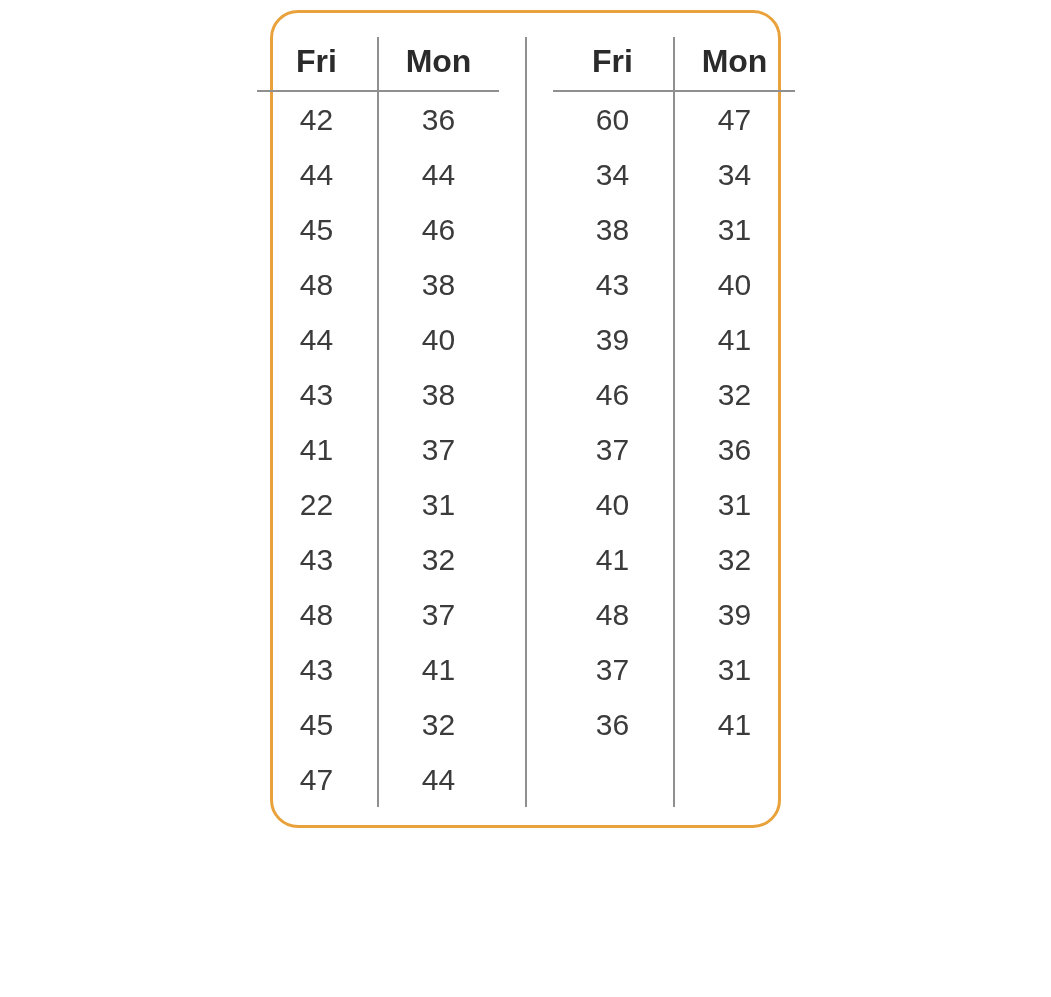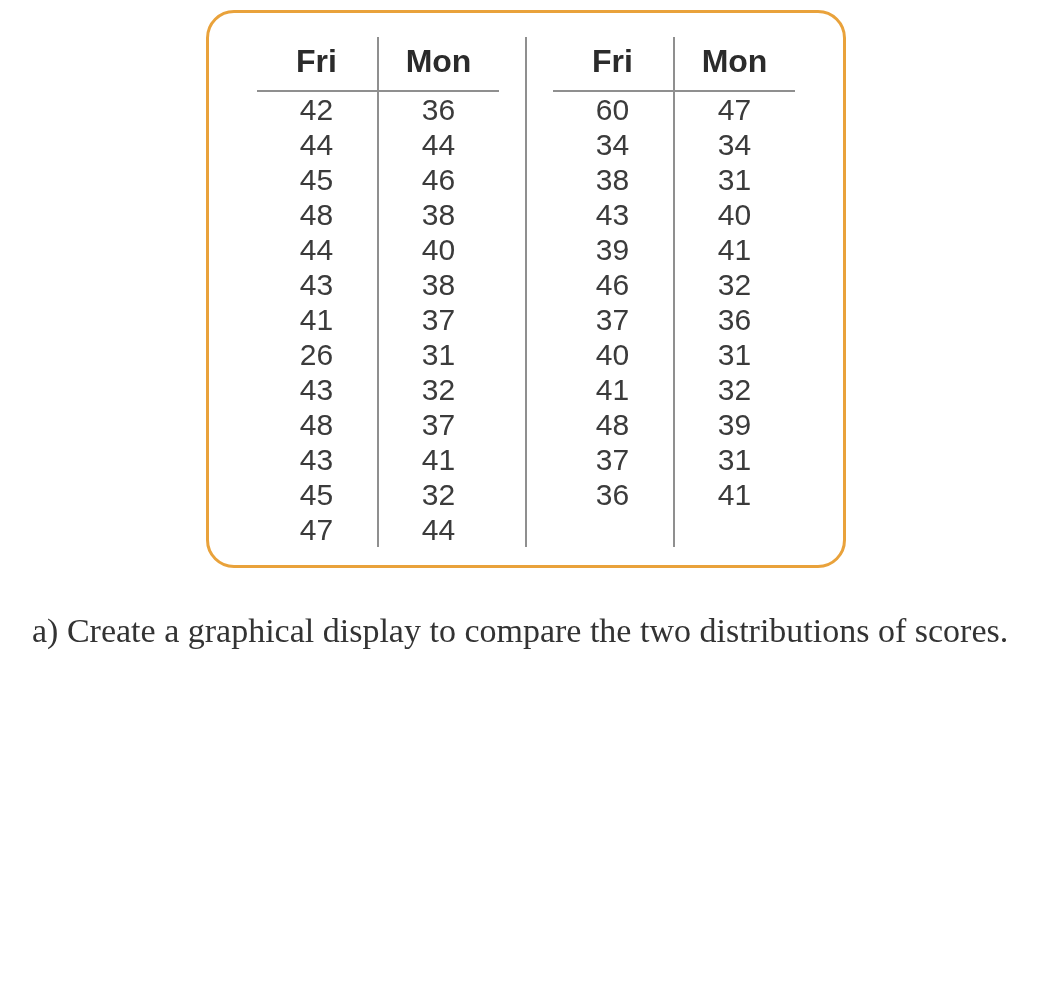--- a/index.html
+++ b/index.html
@@ -8,21 +8,21 @@
     width: 1051px;
     background: #ffffff;
     font-family: "Helvetica Neue", Helvetica, Arial, sans-serif;
     color: #3b3b3b;
   }
   .page {
     width: 1051px;
     padding-top: 10px;
   }
   .table-card {
-    width: 640px;
+    width: 511px;
     margin: 0 auto 40px auto;
     border: 3px solid #e9a23b;
     border-radius: 28px;
     padding: 24px 20px 18px 20px;
     box-sizing: border-box;
     background: #ffffff;
   }
   .columns {
     display: flex;
     justify-content: center;
@@ -54,21 +54,21 @@
     color: #2b2b2b;
     text-align: center;
     padding: 6px 0 10px 0;
     border-bottom: 2px solid #8f8f8f;
   }
   .val-cell {
     font-size: 30px;
     font-weight: 400;
     color: #3b3b3b;
     text-align: center;
-    padding: 1px 0;
+    padding: 11px 0;
     line-height: 1.1;
   }
   .question {
     font-family: Georgia, "Times New Roman", serif;
     font-size: 34px;
     line-height: 1.38;
     color: #333333;
     padding: 0 20px 30px 32px;
     text-indent: -44px;
     margin-left: 44px;
@@ -88,21 +88,21 @@
       <div class="col-pair left">
         <div class="data-col first">
           <div class="head-cell">Fri</div>
           <div class="val-cell">42</div>
           <div class="val-cell">44</div>
           <div class="val-cell">45</div>
           <div class="val-cell">48</div>
           <div class="val-cell">44</div>
           <div class="val-cell">43</div>
           <div class="val-cell">41</div>
-          <div class="val-cell">26</div>
+          <div class="val-cell">22</div>
           <div class="val-cell">43</div>
           <div class="val-cell">48</div>
           <div class="val-cell">43</div>
           <div class="val-cell">45</div>
           <div class="val-cell">47</div>
         </div>
         <div class="data-col">
           <div class="head-cell">Mon</div>
           <div class="val-cell">36</div>
           <div class="val-cell">44</div>
@@ -149,18 +149,14 @@
           <div class="val-cell">32</div>
           <div class="val-cell">39</div>
           <div class="val-cell">31</div>
           <div class="val-cell">41</div>
         </div>
       </div>
 
     </div>
   </div>
 
-  <div class="question">
-    <span class="label">a)</span>
-    <span>Create a graphical display to compare the two distributions of scores.</span>
-  </div>
 
 </div>
 
 </body></html>

